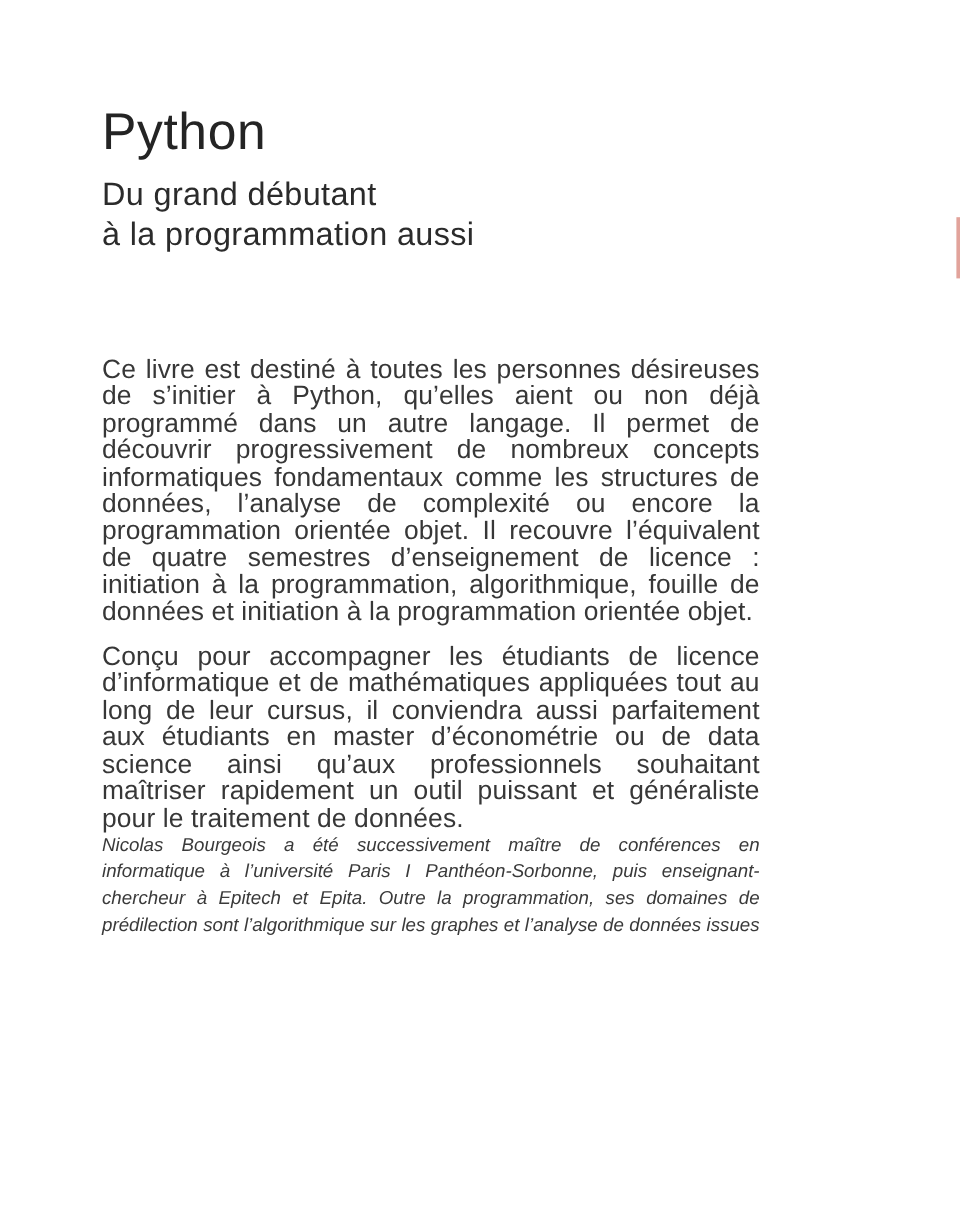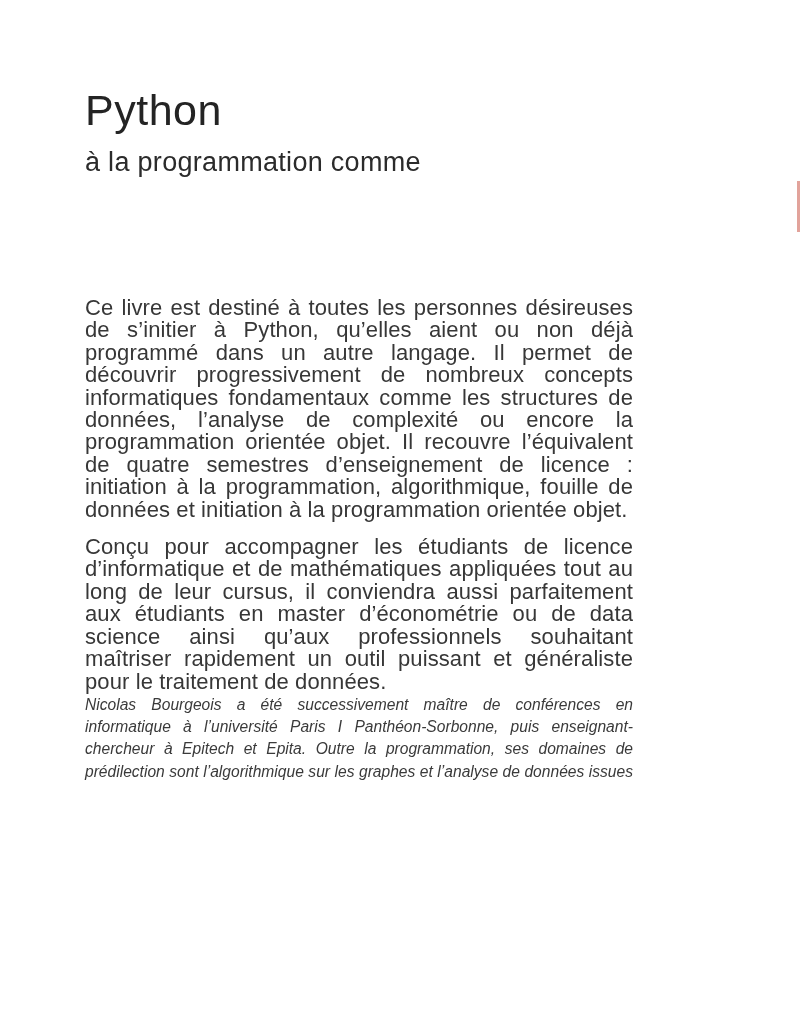--- a/index.html
+++ b/index.html
@@ -141,21 +141,22 @@
   .qr .qm.dk { background: #1a1a1a; }
 </style>
 </head>
 <body>
 
 <div class="page">
 
   <div class="title-block">
     <h1 class="book-title">Python</h1>
     <div class="book-subtitle">
-      <div>à la programmation comme</div>
+      <div>Du grand débutant</div>
+      <div>à la programmation aussi</div>
     </div>
   </div>
 
   <div class="description">
     <p>Ce livre est destiné à toutes les personnes désireuses de s’initier à Python, qu’elles aient ou non déjà programmé dans un autre langage. Il permet de découvrir progressivement de nombreux concepts informatiques fondamentaux comme les structures de données, l’analyse de complexité ou encore la programmation orientée objet. Il recouvre l’équivalent de quatre semestres d’enseignement de licence : initiation à la programmation, algorithmique, fouille de données et initiation à la programmation orientée objet.</p>
     <p>Conçu pour accompagner les étudiants de licence d’informatique et de mathématiques appliquées tout au long de leur cursus, il conviendra aussi parfaitement aux étudiants en master d’économétrie ou de data science ainsi qu’aux professionnels souhaitant maîtriser rapidement un outil puissant et généraliste pour le traitement de données.</p>
   </div>
 
   <div class="author-bio">Nicolas Bourgeois a été successivement maître de conférences en informatique à l’université Paris I Panthéon-Sorbonne, puis enseignant-chercheur à Epitech et Epita. Outre la programmation, ses domaines de prédilection sont l’algorithmique sur les graphes et l’analyse de données issues des sciences sociales.</div>
 

